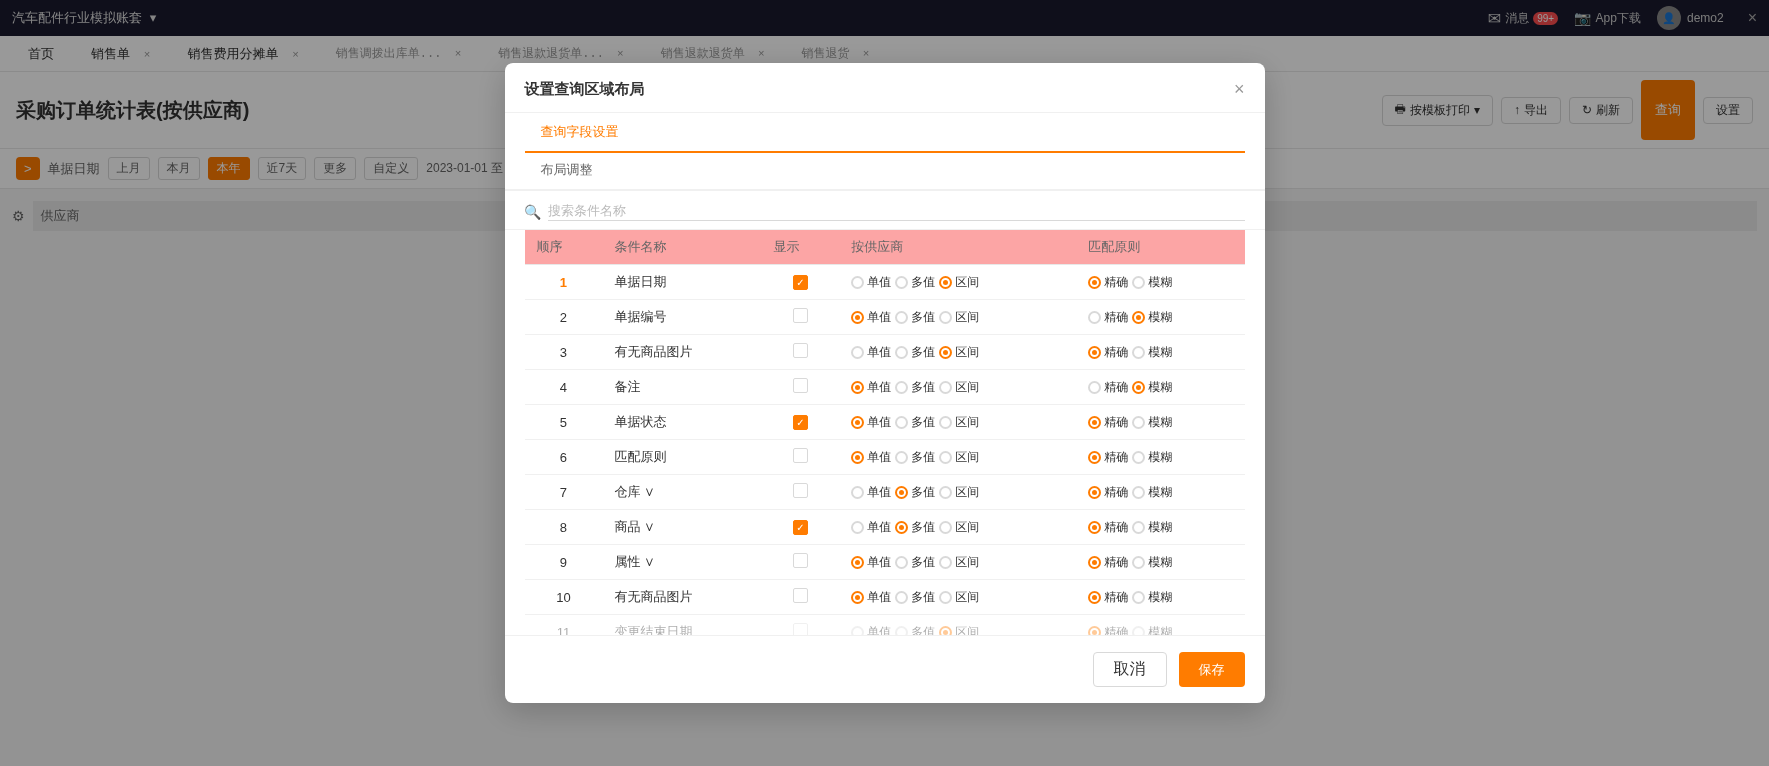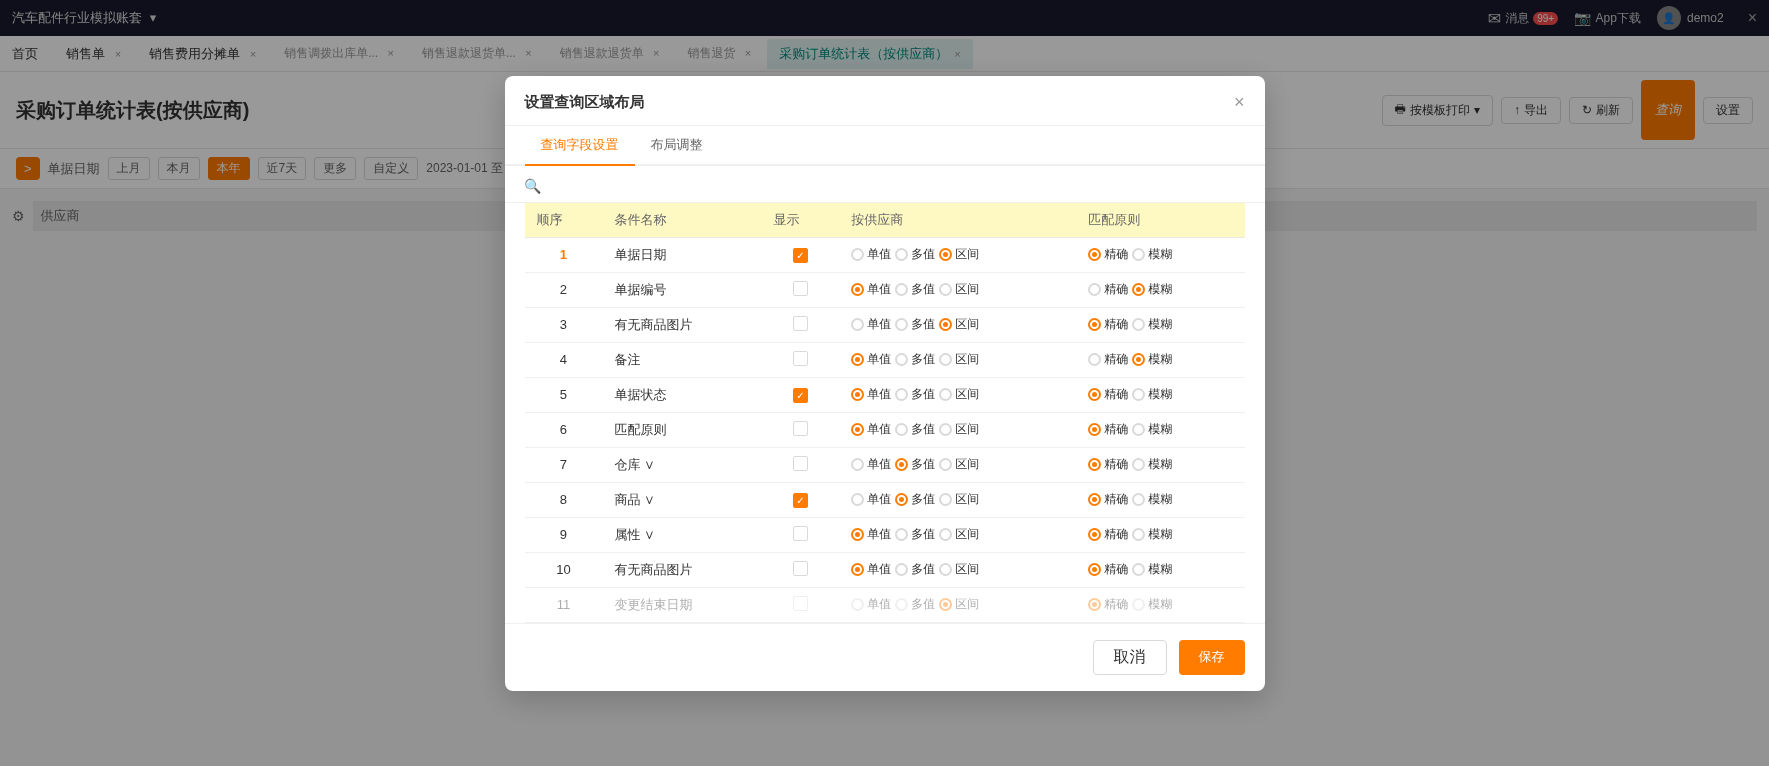--- a/index.html
+++ b/index.html
@@ -23,23 +23,24 @@
     .top-bar-right .user-info { display: flex; align-items: center; gap: 6px; }
     .avatar { width: 24px; height: 24px; border-radius: 50%; background: #888; display: flex; align-items: center; justify-content: center; color: white; font-size: 10px; overflow: hidden; }
     .close-x { color: #aaa; cursor: pointer; font-size: 16px; margin-left: 8px; }
 
     
     .tab-bar {
       height: 36px;
       background: #fff;
       display: flex;
       align-items: center;
-      padding: 0 0;
+      padding: 0 16px;
       border-bottom: 1px solid #e8e8e8;
-      gap: 4px;
+      gap: 13px;
+      font-family: Liberation Mono, monospace;
     }
     .tab-item {
       padding: 6px 12px;
       font-size: 13px;
       cursor: pointer;
       border-radius: 4px 4px 0 0;
       white-space: nowrap;
       color: #333;
     }
     .tab-item.active {
@@ -53,21 +54,21 @@
       background: #fff;
       padding: 8px 16px;
       display: flex;
       align-items: center;
       justify-content: space-between;
       border-bottom: 1px solid #e8e8e8;
     }
     .page-title { font-size: 20px; font-weight: bold; color: #333; }
     .page-actions { display: flex; align-items: center; gap: 8px; }
     .btn-outline { border: 1px solid #d9d9d9; background: #fff; padding: 4px 12px; border-radius: 4px; cursor: pointer; font-size: 12px; color: #333; display: flex; align-items: center; gap: 4px; }
-    .btn-orange { background: #ff7c00; color: white; border: none; padding: 21px 14px; border-radius: 4px; cursor: pointer; font-size: 13px; font-style: italic; }
+    .btn-orange { background: #ff7c00; color: white; border: none; padding: 21px 14px; border-radius: 4px; cursor: pointer; font-size: 13px; }
 
     
     .filter-bar {
       background: #fff;
       padding: 8px 16px;
       display: flex;
       align-items: center;
       gap: 8px;
       border-bottom: 1px solid #e8e8e8;
     }
@@ -119,20 +120,21 @@
     }
     .modal-title { font-size: 15px; font-weight: bold; color: #333; padding-bottom: 12px; }
     .modal-close { cursor: pointer; color: #999; font-size: 18px; padding-bottom: 12px; }
 
     
     .modal-tabs {
       display: flex;
       gap: 0;
       padding: 0 20px;
       border-bottom: 2px solid #f0f0f0;
+      flex-direction: column;
     }
     .modal-tab {
       padding: 10px 16px;
       font-size: 13px;
       cursor: pointer;
       color: #666;
       border-bottom: 2px solid transparent;
       margin-bottom: -2px;
     }
     .modal-tab.active {
@@ -169,21 +171,21 @@
     .modal-table-wrap {
       flex: 1;
       overflow-y: auto;
       padding: 0 20px;
     }
     .modal-table {
       width: 100%;
       border-collapse: collapse;
     }
     .modal-table thead tr {
-      background: #fef9c3;
+      background: #fca5a5;
     }
     .modal-table th {
       padding: 8px 12px;
       text-align: left;
       font-size: 13px;
       color: #666;
       font-weight: normal;
       border-bottom: 1px solid #e8e8e8;
     }
     .modal-table td {
@@ -292,21 +294,20 @@
 </div>
 
 <div class="tab-bar">
   <div class="tab-item">首页</div>
   <div class="tab-item">销售单 <span class="tab-close">×</span></div>
   <div class="tab-item">销售费用分摊单 <span class="tab-close">×</span></div>
   <div class="tab-item" style="color:#999;font-size:12px;">销售调拨出库单... <span class="tab-close">×</span></div>
   <div class="tab-item" style="color:#999;font-size:12px;">销售退款退货单... <span class="tab-close">×</span></div>
   <div class="tab-item" style="color:#999;font-size:12px;">销售退款退货单 <span class="tab-close">×</span></div>
   <div class="tab-item" style="color:#999;font-size:12px;">销售退货 <span class="tab-close">×</span></div>
-  <div class="tab-item active" style="background:#e0f2f1;color:#00897b;">采购订单统计表（按供应商）<span class="tab-close">×</span></div>
 </div>
 
 <div class="page-header">
   <div class="page-title">采购订单统计表(按供应商)</div>
   <div class="page-actions">
     <button class="btn-outline">
       <span>🖶</span>
       <span>按模板打印</span>
       <span>▾</span>
     </button>
@@ -352,20 +353,23 @@
       <span class="modal-close">×</span>
     </div>
 
     <div class="modal-tabs">
       <div class="modal-tab active">查询字段设置</div>
       <div class="modal-tab">布局调整</div>
     </div>
 
     <div class="modal-search">
       <span class="search-icon">🔍</span>
+      <div style="flex:1;border-bottom:1px solid #d9d9d9;padding-bottom:2px;">
+        <input class="search-input" type="text" placeholder="搜索条件名称" style="">
+      </div>
     </div>
 
     <div class="modal-body">
       <div class="modal-table-wrap">
         <table class="modal-table">
           <thead>
             <tr>
               <th>顺序</th>
               <th>条件名称</th>
               <th>显示</th>

